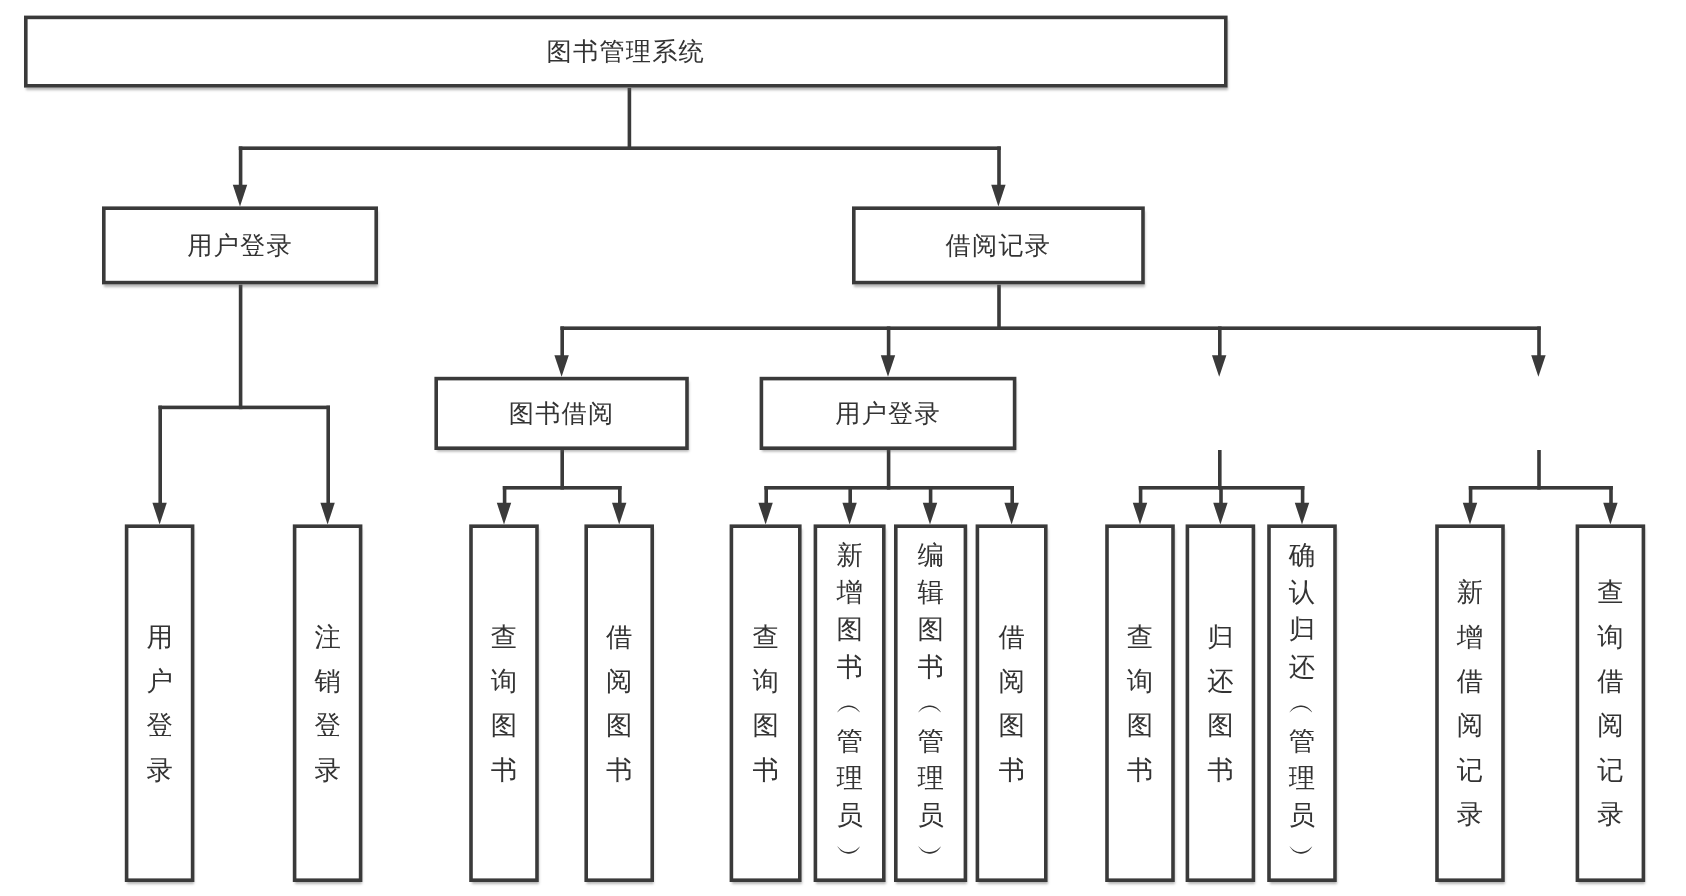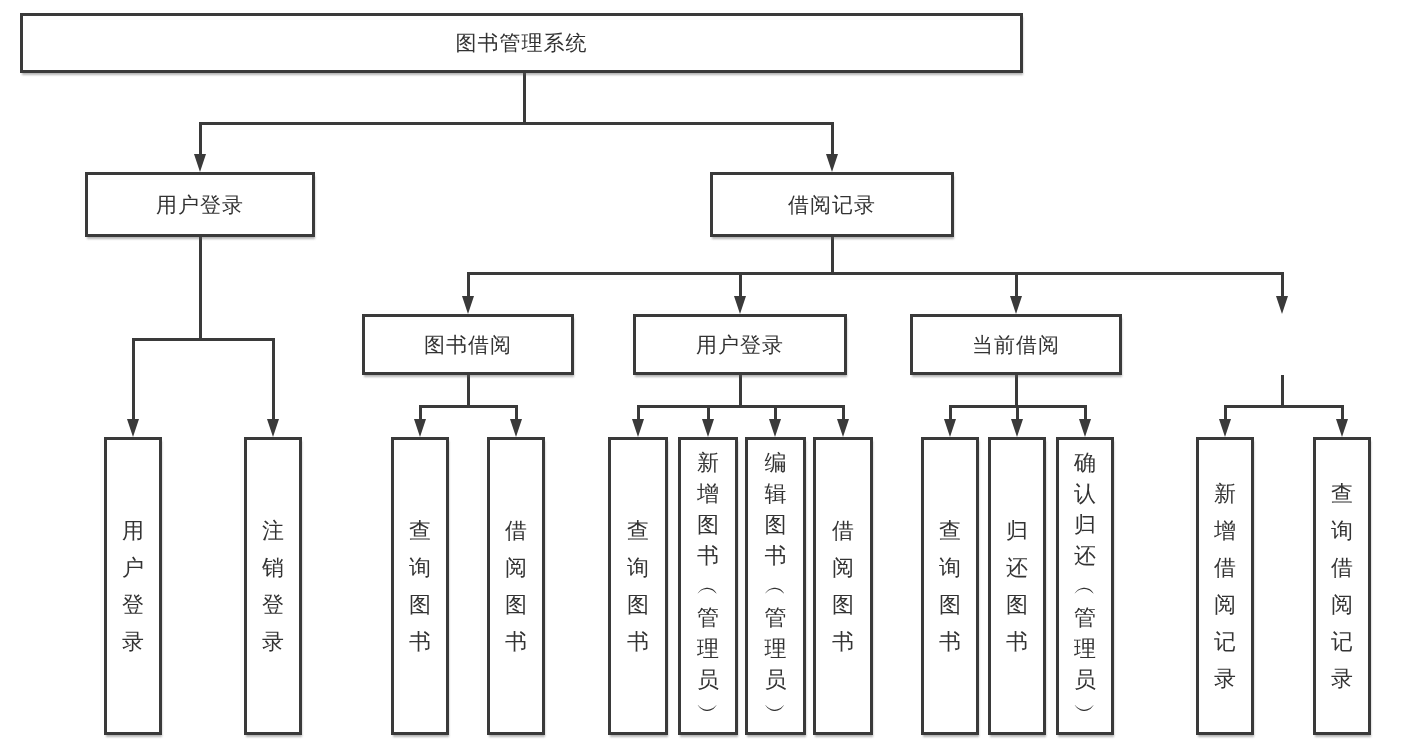--- a/index.html
+++ b/index.html
@@ -129,23 +129,20 @@
     </div>
     <div class="node horizontal" style="left: 710px; top: 172px; width: 244px; height: 65px;">
       <span>借阅记录</span>
     </div>
     <div class="node horizontal" style="left: 362px; top: 314px; width: 212px; height: 61px;">
       <span>图书借阅</span>
     </div>
     <div class="node horizontal" style="left: 633px; top: 314px; width: 214px; height: 61px;">
       <span>用户登录</span>
     </div>
-    <div class="node horizontal" style="left: 910px; top: 314px; width: 212px; height: 61px;">
-      <span>当前借阅</span>
-    </div>
     <div class="node vertical" style="left: 104px; top: 437px; width: 58px; height: 298px;">
       <span class="vchar" style="line-height: 37px;">用</span>
       <span class="vchar" style="line-height: 37px;">户</span>
       <span class="vchar" style="line-height: 37px;">登</span>
       <span class="vchar" style="line-height: 37px;">录</span>
     </div>
     <div class="node vertical" style="left: 244px; top: 437px; width: 58px; height: 298px;">
       <span class="vchar" style="line-height: 37px;">注</span>
       <span class="vchar" style="line-height: 37px;">销</span>
       <span class="vchar" style="line-height: 37px;">登</span>

